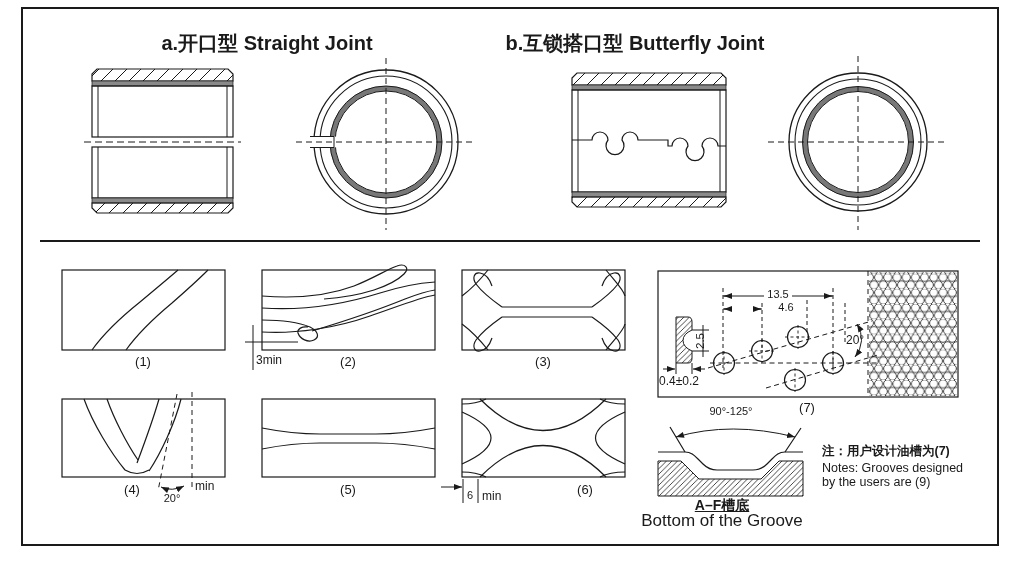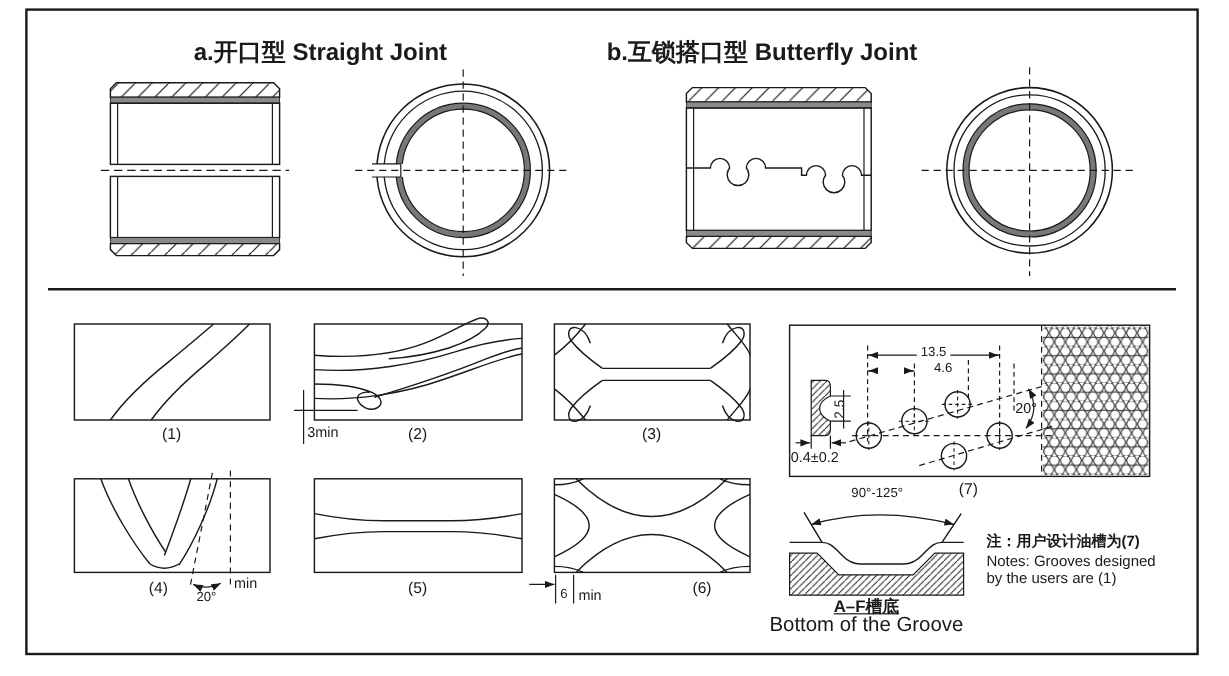--- a/index.html
+++ b/index.html
@@ -231,15 +231,15 @@
 <div class="lbl rot" style="left:700px;top:341px;">2.5</div>
 <div class="lbl dim" style="left:659px;top:374px;">0.4±0.2</div>
 <div class="lbl dim" style="left:846px;top:333px;">20°</div>
 
 <div class="lbl dimc" style="left:731px;top:405px;text-align:center;">90°-125°</div>
 <div class="lbl capb" style="left:722px;top:497px;">A–F槽底</div>
 <div class="lbl cap" style="left:722px;top:511px;">Bottom of the Groove</div>
 
 <div class="lbl noteb" style="left:822px;top:443px;">注：用户设计油槽为(7)</div>
 <div class="lbl note" style="left:822px;top:461px;text-align:right;">Notes: Grooves designed</div>
-<div class="lbl note" style="left:822px;top:475px;">by the users are (1)</div>
+<div class="lbl note" style="left:822px;top:475px;">by the users are (9)</div>
 
 </div>
 
 </body></html>

